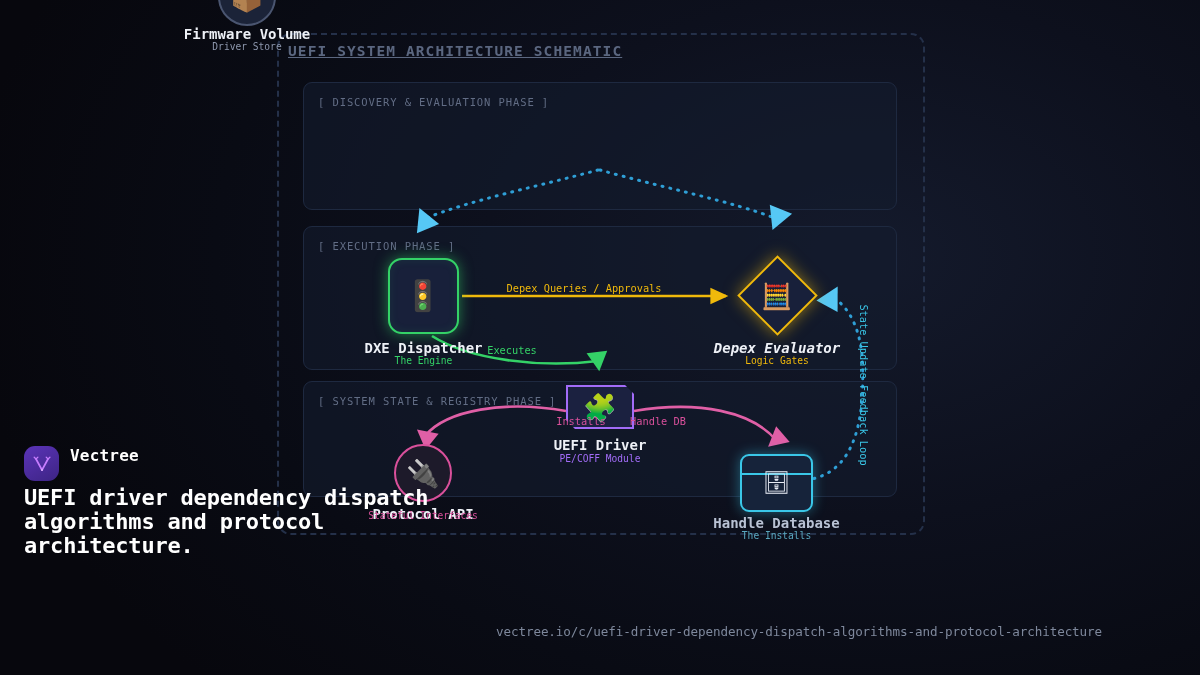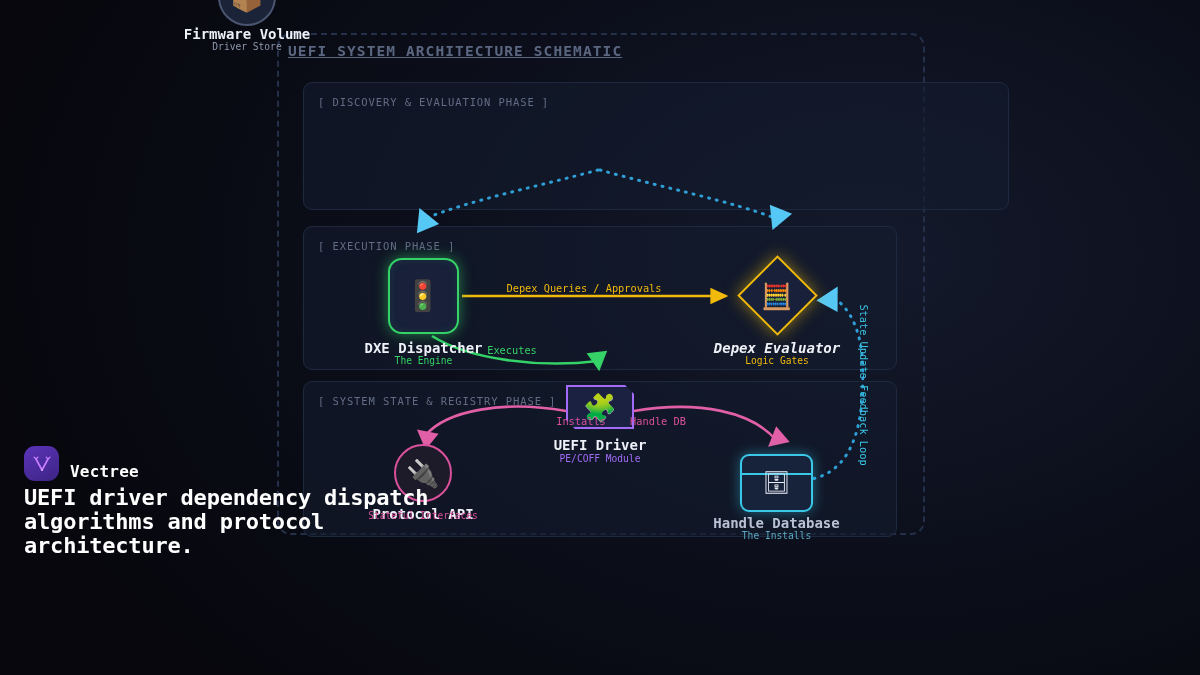--- a/index.html
+++ b/index.html
@@ -44,23 +44,23 @@
     text-decoration: underline;
   }
 
   
   .phase-panel {
     position: absolute;
     background: rgba(20,27,45,0.62);
     border: 1px solid #1e2940;
     border-radius: 9px;
   }
-  #panel-discovery { left: 303px; top: 82px;  width: 706px; height: 128px; }
+  #panel-discovery { left: 303px; top: 82px;  width: 594px; height: 128px; }
   #panel-execution { left: 303px; top: 226px; width: 594px; height: 144px; }
-  #panel-registry  { left: 303px; top: 381px; width: 594px; height: 156px; }
+  #panel-registry  { left: 303px; top: 381px; width: 594px; height: 116px; }
 
   .phase-label {
     position: absolute;
     left: 14px;
     top: 13px;
     font-size: 10.5px;
     letter-spacing: 0.9px;
     color: #626d85;
     white-space: nowrap;
   }
@@ -194,21 +194,21 @@
   #lbl-feedback {
     position: absolute;
     left: 864px; top: 385px;
     font-size: 10.3px;
     color: #3ac7e8;
     white-space: nowrap;
     transform: translate(-50%, -50%) rotate(90deg);
   }
 
   
-  #brand { position: absolute; left: 24px; top: 446px; display: flex; align-items: flex-end; gap: 11px; }
+  #brand { position: absolute; left: 24px; top: 446px; display: flex; align-items: flex-start; gap: 11px; }
   #brand-logo {
     width: 35px; height: 35px; border-radius: 11px;
     background: linear-gradient(150deg, #5b34b8 0%, #3d2484 100%);
     display: flex; align-items: center; justify-content: center;
   }
   #brand-name { font-size: 16px; font-weight: 700; color: #ffffff; letter-spacing: 0.2px; }
 
   #headline {
     position: absolute;
     left: 24px; top: 486px;
@@ -330,14 +330,15 @@
         <path d="M5 6 L11 17 L17 6" fill="none" stroke="#c77dff" stroke-width="1.7" stroke-linecap="round" stroke-linejoin="round"></path>
         <path d="M5 6 L3.2 4.2 M5 6 L6.9 4.1 M17 6 L15.2 4.1 M17 6 L18.9 4.3" stroke="#c77dff" stroke-width="1.3" stroke-linecap="round"></path>
         <circle cx="11" cy="17" r="1" fill="#e0b0ff"></circle>
       </svg>
     </div>
     <div id="brand-name">Vectree</div>
   </div>
 
   <div id="headline">UEFI driver dependency dispatch algorithms and protocol architecture.</div>
 
+  <div id="footer-url">vectree.io/c/uefi-driver-dependency-dispatch-algorithms-and-protocol-architecture</div>
 
 </div>
 
 </body></html>

